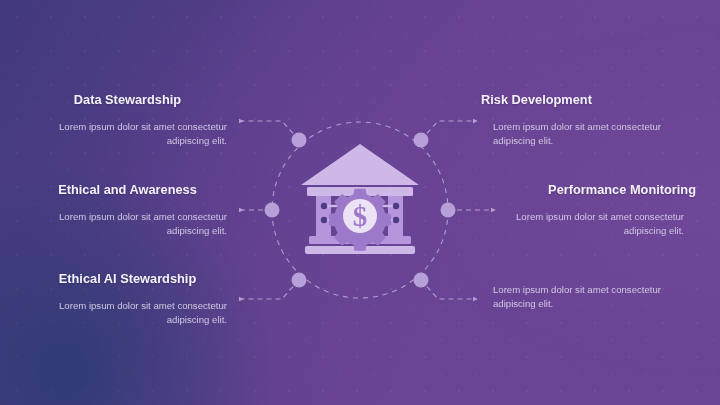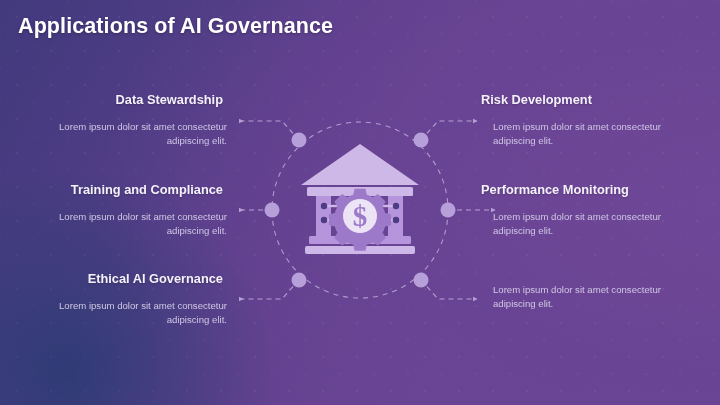--- a/index.html
+++ b/index.html
@@ -85,46 +85,45 @@
 
   .item-title {
     font-size: 12.8px;
     font-weight: bold;
     color: #f4f1fa;
     line-height: 1.25;
     margin: 0 0 3px 0;
     white-space: nowrap;
     text-shadow: 0 1px 2px rgba(0,0,0,0.22);
   }
-  .item.left .item-title  { margin-right: 16px; }
+  .item.left .item-title  { margin-right: 8px; text-align: center; }
   .item-body {
     font-size: 9.6px;
     color: #cfc7e4;
     line-height: 1.45;
     margin: 12px;
   }
 
   
   #item-data-stewardship      { left: 24px;  top: 92px;  }
   #item-training-awareness    { left: 24px;  top: 182px; }
   #item-ethical-ai            { left: 24px;  top: 271px; }
   
   #item-risk-management       { left: 481px; top: 92px;  }
-  #item-performance-monitoring{ left: 481px; top: 182px; }
+  #item-performance-monitoring{ left: 481px; top: 182px; text-align: right; }
   #item-regulatory-compliance { left: 481px; top: 271px; }
 </style>
 </head>
 <body>
 
 <div id="slide">
 
   <div id="texture"></div>
   <div id="glow-bl"></div>
 
-  <div id="title">Applications of AI Governance</div>
 
   <svg id="connectors" width="720" height="405" viewBox="0 0 720 405">
     <defs>
       <marker id="arrow-left" viewBox="0 0 8 8" refX="6.5" refY="4" markerWidth="6" markerHeight="6" orient="auto-start-reverse">
         <path d="M8,1 L8,7 L2,4 Z" fill="#cbb9e4"></path>
       </marker>
       <marker id="arrow-right" viewBox="0 0 8 8" refX="1.5" refY="4" markerWidth="6" markerHeight="6" orient="auto">
         <path d="M0,1 L0,7 L6,4 Z" fill="#cbb9e4"></path>
       </marker>
     </defs>
@@ -188,26 +187,26 @@
       <text x="0" y="9.5" text-anchor="middle" font-family="'Liberation Serif', serif" font-size="29" font-weight="bold" fill="#9c79c9">$</text>
     </g>
   </svg>
 
   <div class="item left" id="item-data-stewardship">
     <p class="item-title">Data Stewardship</p>
     <p class="item-body">Lorem ipsum dolor sit amet consectetur adipiscing elit.</p>
   </div>
 
   <div class="item left" id="item-training-awareness">
-    <p class="item-title">Training and Compliance</p>
+    <p class="item-title">Ethical and Awareness</p>
     <p class="item-body">Lorem ipsum dolor sit amet consectetur adipiscing elit.</p>
   </div>
 
   <div class="item left" id="item-ethical-ai">
-    <p class="item-title">Ethical AI Governance</p>
+    <p class="item-title">Ethical AI Stewardship</p>
     <p class="item-body">Lorem ipsum dolor sit amet consectetur adipiscing elit.</p>
   </div>
 
   <div class="item right" id="item-risk-management">
     <p class="item-title">Risk Development</p>
     <p class="item-body">Lorem ipsum dolor sit amet consectetur adipiscing elit.</p>
   </div>
 
   <div class="item right" id="item-performance-monitoring">
     <p class="item-title">Performance Monitoring</p>

